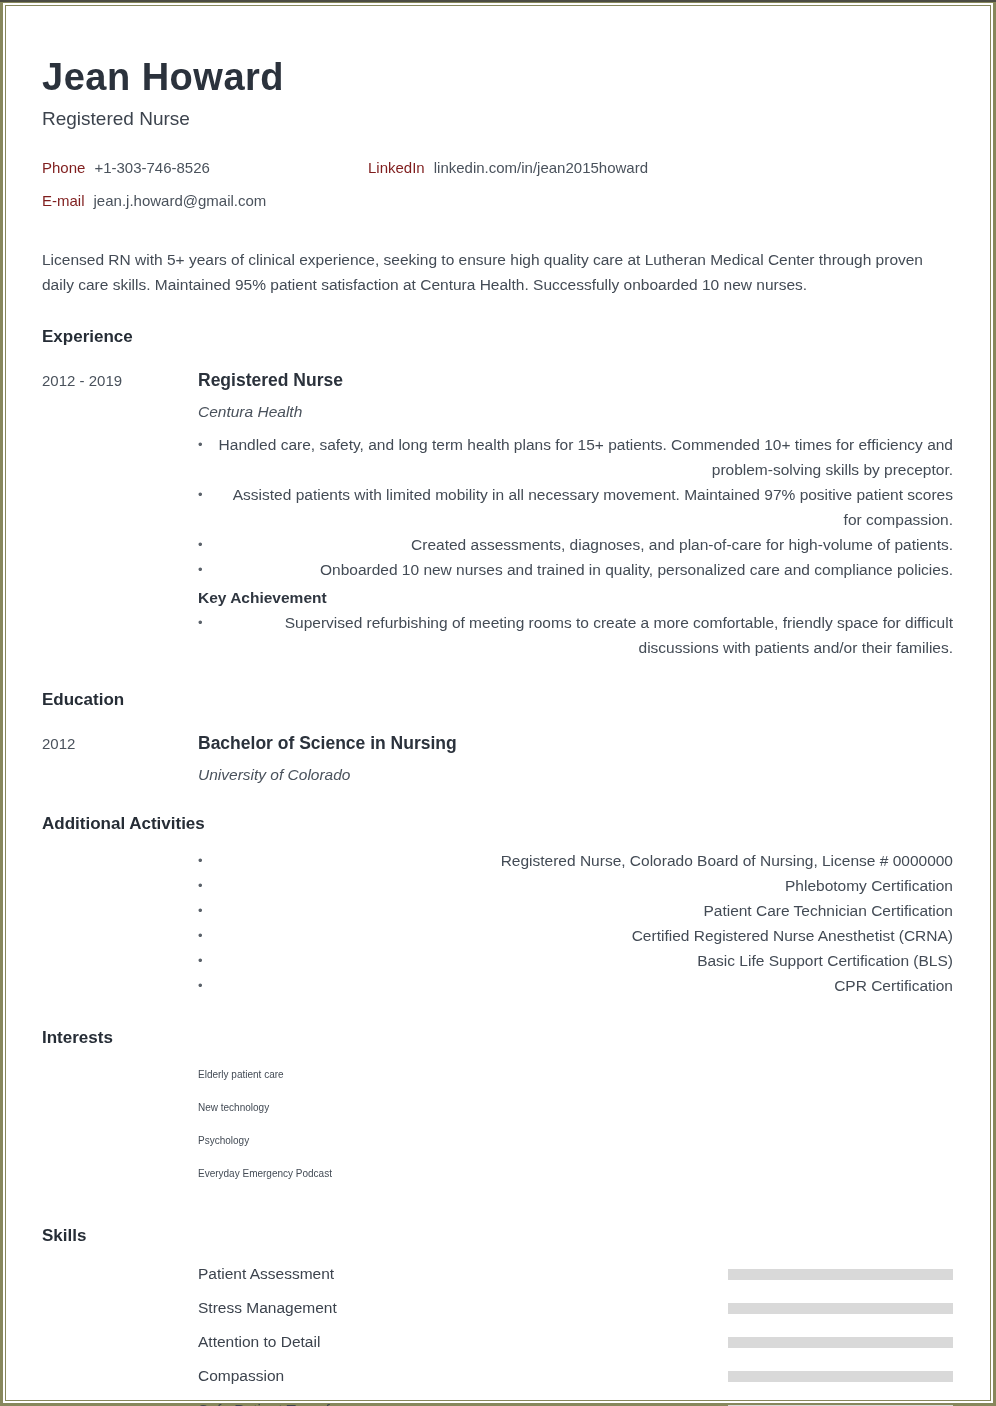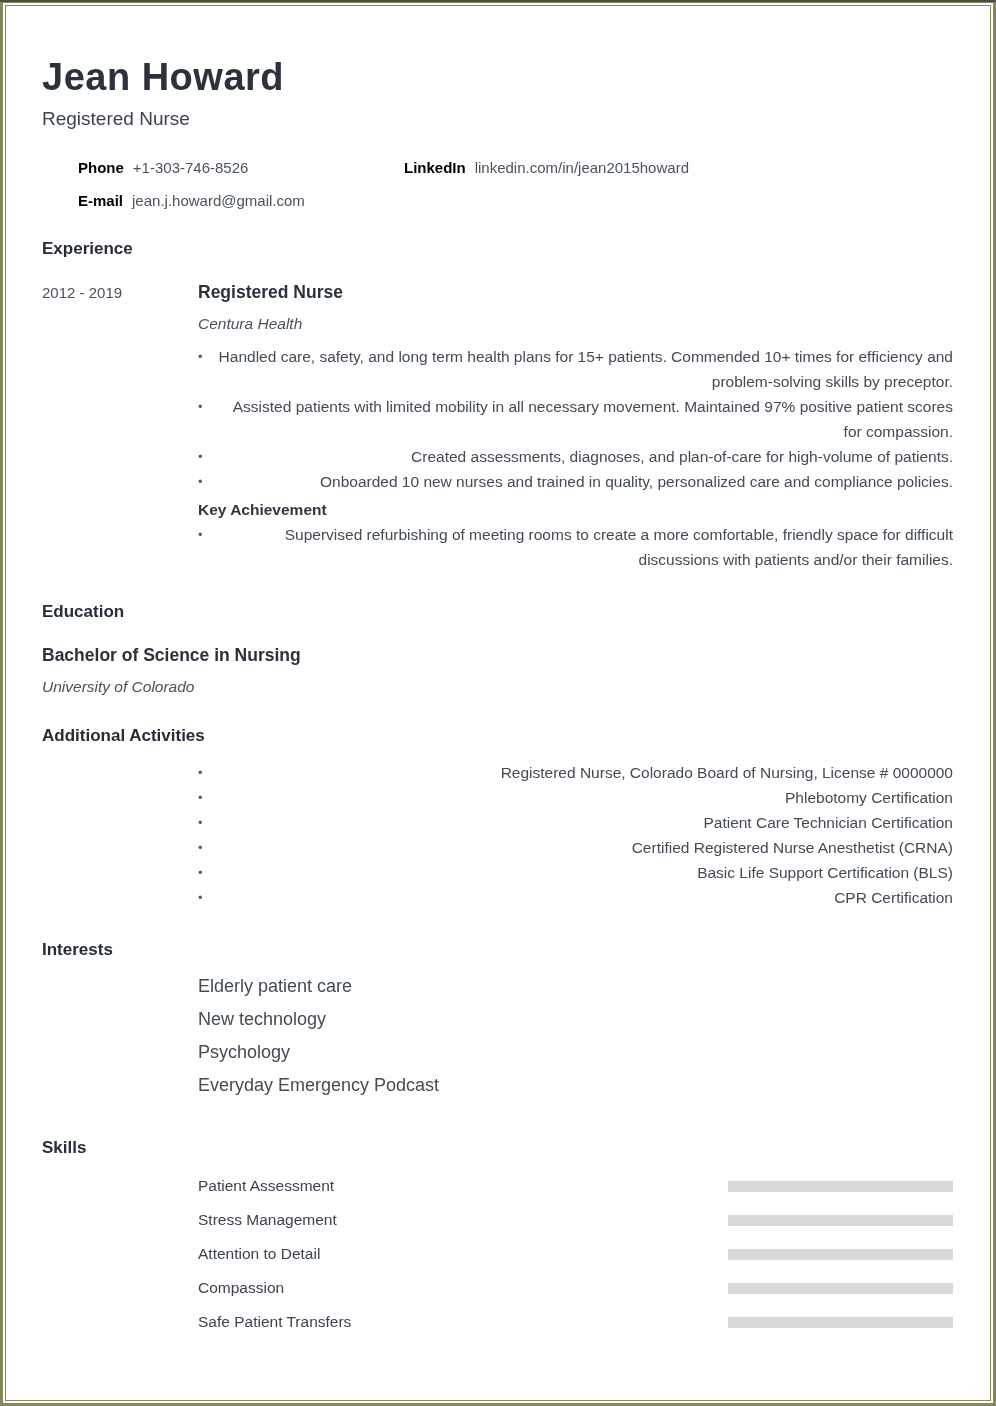--- a/index.html
+++ b/index.html
@@ -46,21 +46,21 @@
     color:#3c434d;
   }
   .contact{
     margin-top:29px;
     display:grid;
     grid-template-columns:326px 1fr;
     grid-row-gap:17px;
     font-size:15px;line-height:16px;
   }
   .contact-item{white-space:nowrap;}
-  .contact-label{font-weight:700;color:#000000;margin-right:9px;margin-left:36px;}
+  .contact-label{font-weight:400;color:#7f1d1d;margin-right:9px;}
   .contact-value{color:#4a525c;}
   
   .summary{
     margin-top:38px;
     font-size:15.5px;line-height:25px;
     color:#434b55;
     max-width:912px;
   }
   
   .section-heading{
@@ -99,21 +99,21 @@
     color:#5a6169;font-size:13px;
   }
   .key-achievement{
     margin:3px 0 0 0;
     font-size:15.5px;line-height:25px;font-weight:700;
     color:#2f3640;
   }
   
   ul.plain-list{
     list-style:none;margin:11px 0 0 0;padding:0;
-    font-size:18px;color:#434b55;
+    font-size:10px;color:#434b55;
   }
   ul.plain-list li{line-height:21px;margin-bottom:12px;}
   
   .skills-rows{margin-top:13px;}
   .skill-row{
     display:flex;align-items:center;justify-content:space-between;
     height:34px;
   }
   .skill-label{font-size:15.5px;color:#3c434d;line-height:20px;}
   .skill-bar{
@@ -142,20 +142,21 @@
       </div>
       <div class="contact-item">
         <span class="contact-label">LinkedIn</span><span class="contact-value">linkedin.com/in/jean2015howard</span>
       </div>
       <div class="contact-item">
         <span class="contact-label">E-mail</span><span class="contact-value">jean.j.howard@gmail.com</span>
       </div>
     </div>
   </header>
 
+  <p class="summary">Licensed RN with 5+ years of clinical experience, seeking to ensure high quality care at Lutheran Medical Center through proven daily care skills. Maintained 95% patient satisfaction at Centura Health. Successfully onboarded 10 new nurses.</p>
 
   <section>
     <h2 class="section-heading">Experience</h2>
     <div class="entry-row">
       <div class="date-col">2012 - 2019</div>
       <div class="content-col">
         <h3 class="entry-title">Registered Nurse</h3>
         <p class="entry-org">Centura Health</p>
         <ul class="bullets">
           <li>Handled care, safety, and long term health plans for 15+ patients. Commended 10+ times for efficiency and problem-solving skills by preceptor.</li>
@@ -167,20 +168,21 @@
         <ul class="bullets" style="margin-top:0;">
           <li>Supervised refurbishing of meeting rooms to create a more comfortable, friendly space for difficult discussions with patients and/or their families.</li>
         </ul>
       </div>
     </div>
   </section>
 
   <section>
     <h2 class="section-heading">Education</h2>
     <div class="entry-row">
+      <div class="date-col">2012</div>
       <div class="content-col">
         <h3 class="entry-title">Bachelor of Science in Nursing</h3>
         <p class="entry-org">University of Colorado</p>
       </div>
     </div>
   </section>
 
   <section>
     <h2 class="section-heading">Additional Activities</h2>
     <div class="entry-row" style="margin-top:13px;">

